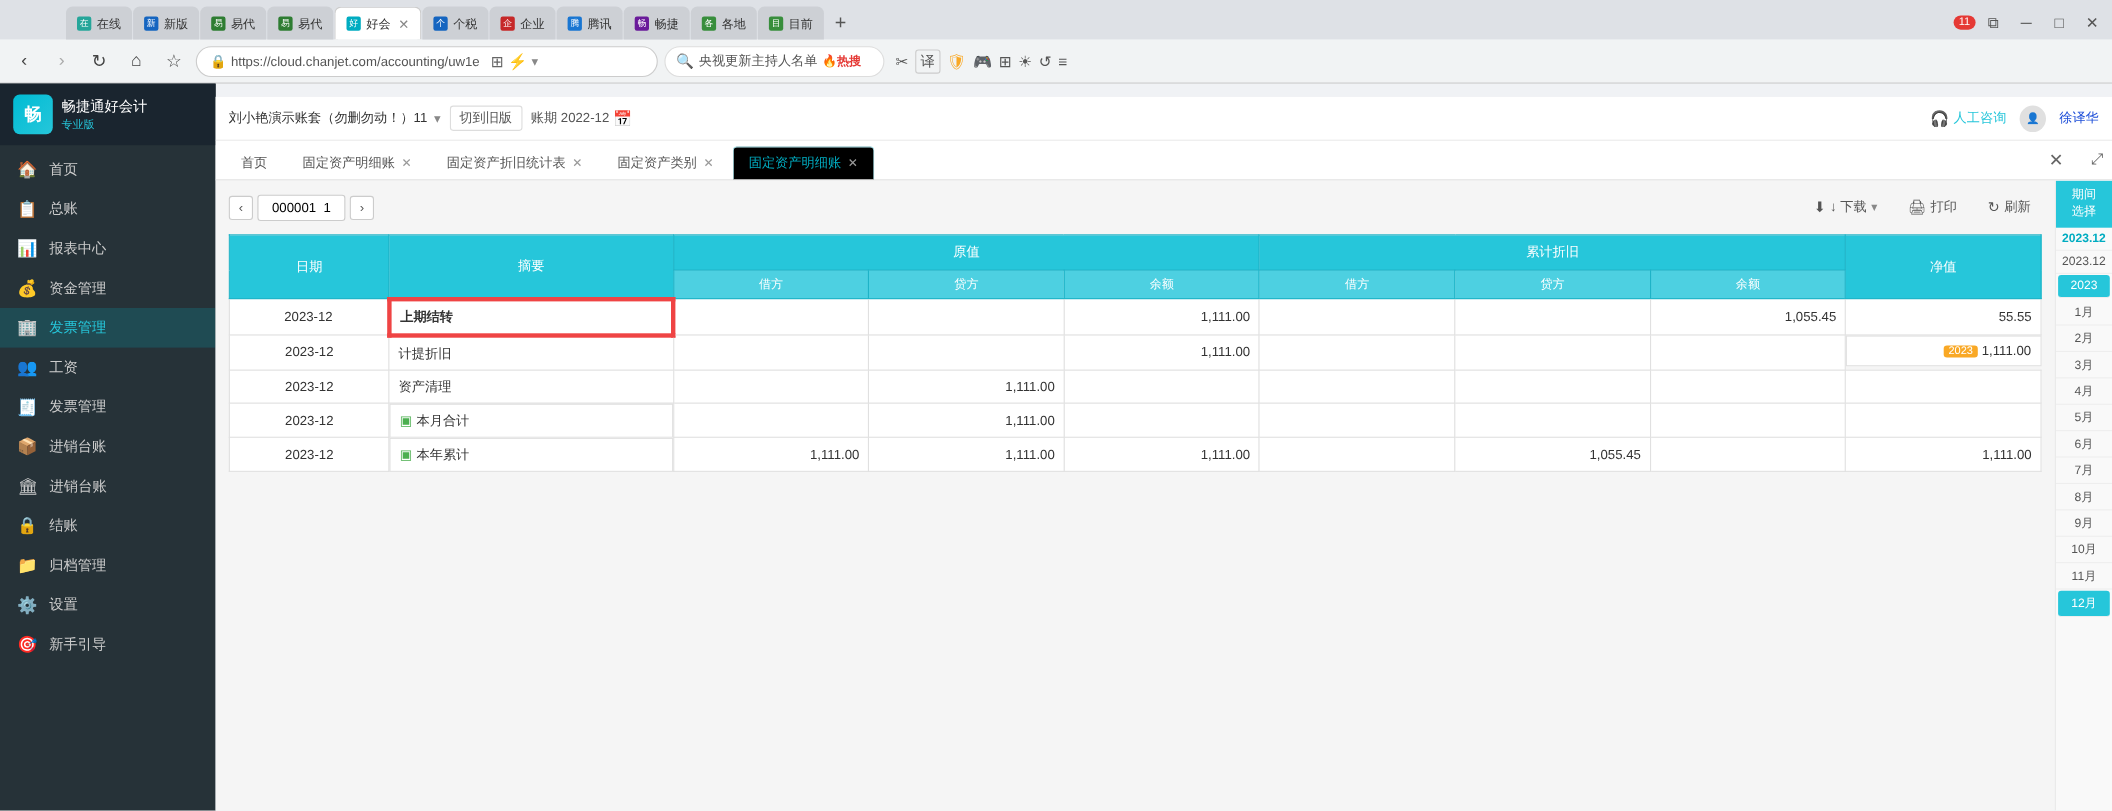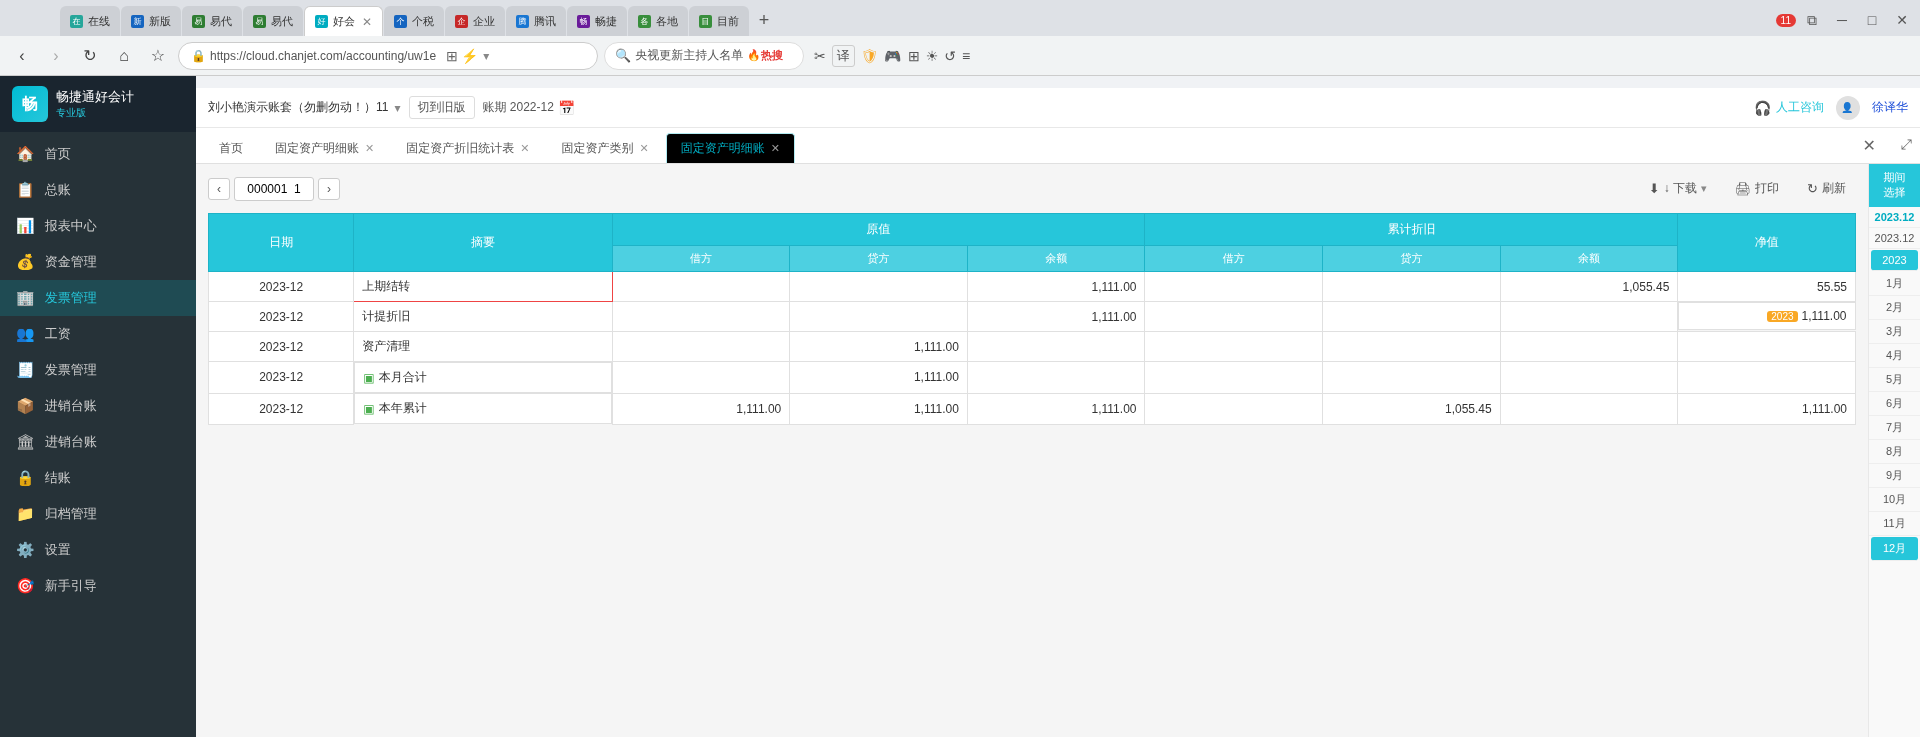--- a/index.html
+++ b/index.html
@@ -276,21 +276,21 @@
               </th>
               <th style="background:#4dd0e1;color:#fff;text-align:center;padding:5px 8px;border:1px solid #1eb3c7;font-weight:normal;font-size:11px;width:110px;">
                 <span>余额</span>
               </th>
             </tr>
           </thead>
           <tbody>
 
             <tr>
               <td style="text-align:center;padding:6px 8px;border:1px solid #e0e0e0;background:#fff;color:#333;">2023-12</td>
-              <td style="text-align:left;padding:6px 8px;border:1px solid #ef4444;background:#fff;color:#333;">上期结转</td>
+              <td style="text-align:left;padding:6px 8px;border:4px solid #ef4444;background:#fff;color:#333;font-weight:bold;">上期结转</td>
               <td style="text-align:right;padding:6px 8px;border:1px solid #e0e0e0;background:#fff;color:#333;"></td>
               <td style="text-align:right;padding:6px 8px;border:1px solid #e0e0e0;background:#fff;color:#333;"></td>
               <td style="text-align:right;padding:6px 8px;border:1px solid #e0e0e0;background:#fff;color:#333;">1,111.00</td>
               <td style="text-align:right;padding:6px 8px;border:1px solid #e0e0e0;background:#fff;color:#333;"></td>
               <td style="text-align:right;padding:6px 8px;border:1px solid #e0e0e0;background:#fff;color:#333;"></td>
               <td style="text-align:right;padding:6px 8px;border:1px solid #e0e0e0;background:#fff;color:#333;">1,055.45</td>
               <td style="text-align:right;padding:6px 8px;border:1px solid #e0e0e0;background:#fff;color:#333;">55.55</td>
             </tr>
 
             <tr>

